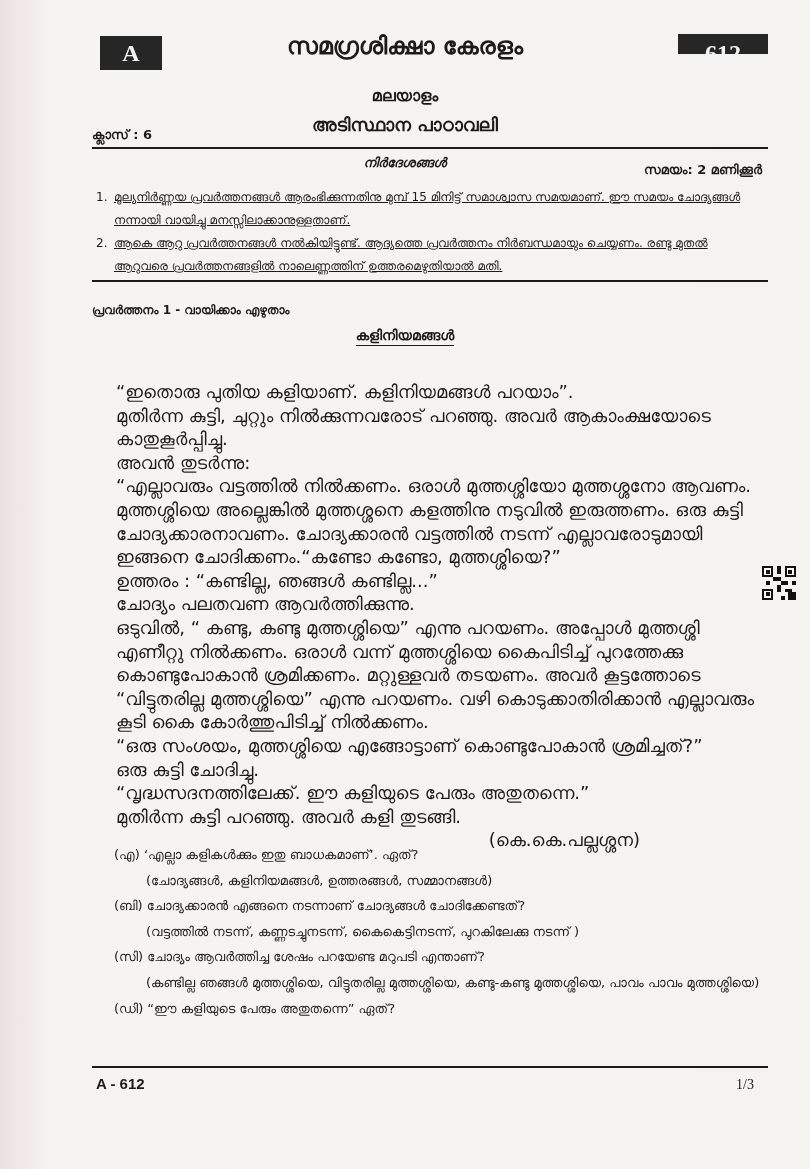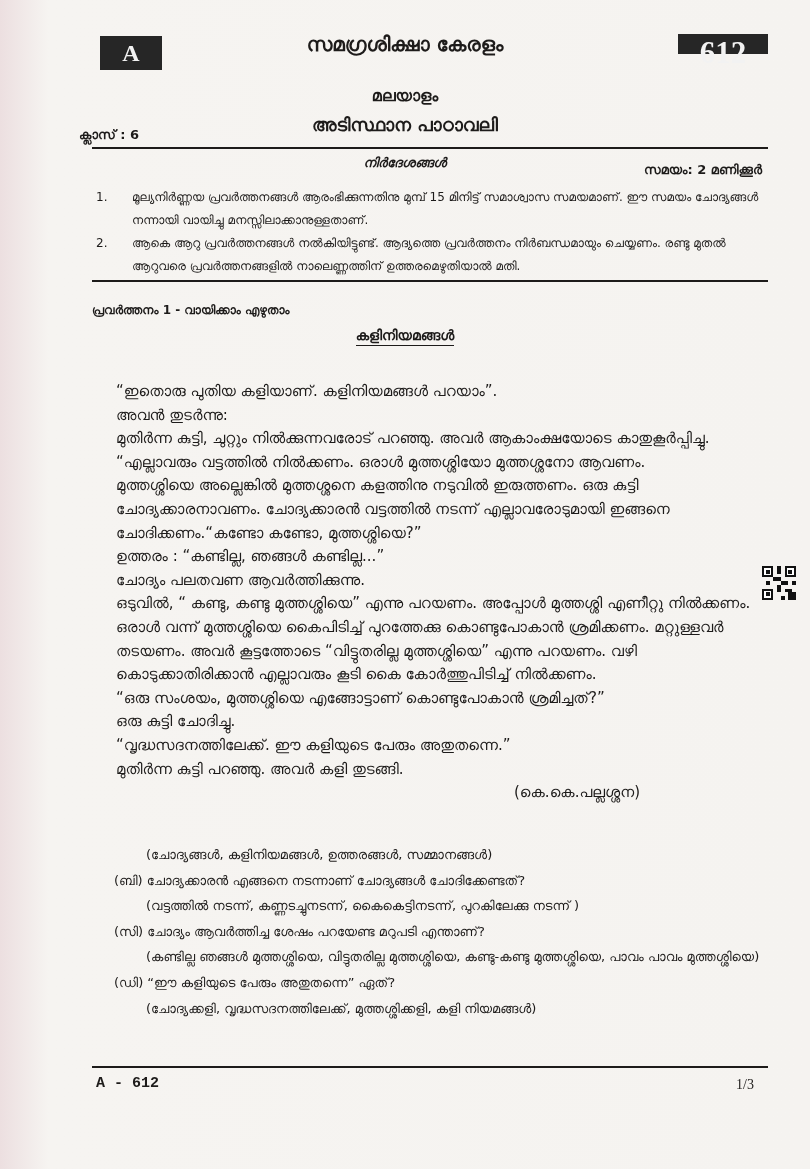--- a/index.html
+++ b/index.html
@@ -5,43 +5,43 @@
     html, body { margin: 0; padding: 0; }
     body {
       width: 810px; height: 1169px; overflow: hidden;
       background: #f3f1ee;
       font-family: "DejaVu Sans", "Liberation Sans", sans-serif;
       color: #1d1b1a; position: relative;
     }
     .page { position: absolute; inset: 0; background: linear-gradient(90deg,#ecdfe0 0%, #f6f4f1 6%, #f5f3f0 100%); }
     .box { position: absolute; background: #262626; color: #f2f2f2; font-family: "Liberation Serif", serif; font-weight: bold; text-align: center; }
     .box-a { left: 100px; top: 36px; width: 62px; height: 34px; font-size: 24px; line-height: 34px; }
-    .box-num { left: 678px; top: 34px; width: 90px; height: 20px; font-size: 31px; line-height: 38px; }
+    .box-num { left: 678px; top: 34px; width: 90px; height: 20px; font-size: 24px; line-height: 38px; }
     .center { position: absolute; left: 0; right: 0; text-align: center; font-weight: bold; }
-    .t1 { top: 32px; font-size: 20px; }
+    .t1 { top: 32px; font-size: 24px; }
     .t2 { top: 58px; font-size: 17px; }
     .t3 { top: 86px; font-size: 16px; }
     .t4 { top: 114px; font-size: 18px; }
-    .class-label { position: absolute; left: 79px; top: 127px; font-size: 13px; font-weight: bold; }
+    .class-label { position: absolute; left: 92px; top: 127px; font-size: 13px; font-weight: bold; }
     .time-label { position: absolute; right: 48px; top: 126px; font-size: 13px; font-weight: bold; margin-top: 36px; }
     .rule { position: absolute; left: 92px; right: 42px; height: 2px; background: #1d1b1a; }
     .instr-title { position: absolute; left: 0; right: 0; top: 155px; text-align: center; font-style: italic; font-weight: bold; font-size: 13px; }
     .instr { position: absolute; left: 96px; right: 46px; font-size: 12px; line-height: 23px; }
     .instr .num { position: absolute; left: 0; }
-    .instr .txt { display: block; margin-left: 36px; }
+    .instr .txt { display: block; margin-left: 18px; text-decoration: underline; }
     .activity { position: absolute; left: 92px; top: 303px; font-size: 12px; font-weight: bold; }
     .story-title { position: absolute; left: 0; right: 0; top: 327px; text-align: center; font-size: 14px; font-weight: bold; }
     .story-title span { border-bottom: 1.5px solid #1d1b1a; padding-bottom: 2px; }
-    .story { position: absolute; left: 116px; right: 40px; top: 380px; font-size: 15px; line-height: 23.6px; }
+    .story { position: absolute; left: 116px; right: 40px; top: 380px; font-size: 18px; line-height: 23.6px; }
     .story p { margin: 0; }
     .author { text-align: right; padding-right: 130px; }
     .qs { position: absolute; left: 114px; right: 40px; top: 842px; font-size: 13px; line-height: 25.6px; }
     .qs .opt { padding-left: 32px; }
     .qr { position: absolute; left: 762px; top: 565px; width: 34px; height: 36px; }
-    .footer-left { position: absolute; left: 96px; top: 1075px; font-weight: bold; font-size: 15px; font-family: Liberation Mono, monospace; }
+    .footer-left { position: absolute; left: 96px; top: 1075px; font-weight: bold; font-size: 15px; font-family: Liberation Sans, sans-serif; }
     .footer-right { position: absolute; right: 56px; top: 1077px; font-size: 14px; font-family: "Liberation Serif", serif; }
   </style>
 </head>
 <body>
 
 <div class="page">
   <div class="box box-a">A</div>
   <div class="box box-num">612</div>
 
   <div class="center t1">സമഗ്രശിക്ഷാ കേരളം</div>
@@ -60,42 +60,42 @@
     <span class="num">2.</span>
     <span class="txt">ആകെ ആറു പ്രവർത്തനങ്ങൾ നൽകിയിട്ടുണ്ട്. ആദ്യത്തെ പ്രവർത്തനം നിർബന്ധമായും ചെയ്യണം. രണ്ടു മുതൽ ആറുവരെ പ്രവർത്തനങ്ങളിൽ നാലെണ്ണത്തിന് ഉത്തരമെഴുതിയാൽ മതി.</span>
   </div>
   <div class="rule" style="top:280px"></div>
 
   <div class="activity">പ്രവർത്തനം 1 - വായിക്കാം എഴുതാം</div>
   <div class="story-title"><span>കളിനിയമങ്ങൾ</span></div>
 
   <div class="story">
     <p>“ഇതൊരു പുതിയ കളിയാണ്. കളിനിയമങ്ങൾ പറയാം”.</p>
+    <p>മുതിർന്ന കുട്ടി, ചുറ്റും നിൽക്കുന്നവരോട് പറഞ്ഞു. അവർ ആകാംക്ഷയോടെ കാതുകൂർപ്പിച്ചു.</p>
     <p>അവൻ തുടർന്നു:</p>
-    <p>മുതിർന്ന കുട്ടി, ചുറ്റും നിൽക്കുന്നവരോട് പറഞ്ഞു. അവർ ആകാംക്ഷയോടെ കാതുകൂർപ്പിച്ചു.</p>
     <p>“എല്ലാവരും വട്ടത്തിൽ നിൽക്കണം. ഒരാൾ മുത്തശ്ശിയോ മുത്തശ്ശനോ ആവണം.</p>
     <p>മുത്തശ്ശിയെ അല്ലെങ്കിൽ മുത്തശ്ശനെ കളത്തിനു നടുവിൽ ഇരുത്തണം. ഒരു കുട്ടി ചോദ്യക്കാരനാവണം. ചോദ്യക്കാരൻ വട്ടത്തിൽ നടന്ന് എല്ലാവരോടുമായി ഇങ്ങനെ ചോദിക്കണം.“കണ്ടോ കണ്ടോ, മുത്തശ്ശിയെ?”</p>
     <p>ഉത്തരം : “കണ്ടില്ല, ഞങ്ങൾ കണ്ടില്ല...”</p>
     <p>ചോദ്യം പലതവണ ആവർത്തിക്കുന്നു.</p>
     <p>ഒടുവിൽ, “ കണ്ടു, കണ്ടു മുത്തശ്ശിയെ” എന്നു പറയണം. അപ്പോൾ മുത്തശ്ശി എണീറ്റു നിൽക്കണം. ഒരാൾ വന്ന് മുത്തശ്ശിയെ കൈപിടിച്ച് പുറത്തേക്കു കൊണ്ടുപോകാൻ ശ്രമിക്കണം. മറ്റുള്ളവർ തടയണം. അവർ കൂട്ടത്തോടെ “വിട്ടുതരില്ല മുത്തശ്ശിയെ” എന്നു പറയണം. വഴി കൊടുക്കാതിരിക്കാൻ എല്ലാവരും കൂടി കൈ കോർത്തുപിടിച്ച് നിൽക്കണം.</p>
     <p>“ഒരു സംശയം, മുത്തശ്ശിയെ എങ്ങോട്ടാണ് കൊണ്ടുപോകാൻ ശ്രമിച്ചത്?”</p>
     <p>ഒരു കുട്ടി ചോദിച്ചു.</p>
     <p>“വൃദ്ധസദനത്തിലേക്ക്. ഈ കളിയുടെ പേരും അതുതന്നെ.”</p>
     <p>മുതിർന്ന കുട്ടി പറഞ്ഞു. അവർ കളി തുടങ്ങി.</p>
     <p class="author">(കെ.കെ.പല്ലശ്ശന)</p>
   </div>
 
   <div class="qs">
+    <div>(എ) ‘എല്ലാ കളികൾക്കും ഇതു ബാധകമാണ്’. ഏത്?</div>
     <div class="opt">(ചോദ്യങ്ങൾ, കളിനിയമങ്ങൾ, ഉത്തരങ്ങൾ, സമ്മാനങ്ങൾ)</div>
     <div>(ബി) ചോദ്യക്കാരൻ എങ്ങനെ നടന്നാണ് ചോദ്യങ്ങൾ ചോദിക്കേണ്ടത്?</div>
     <div class="opt">(വട്ടത്തിൽ നടന്ന്, കണ്ണടച്ചുനടന്ന്, കൈകെട്ടിനടന്ന്, പുറകിലേക്കു നടന്ന് )</div>
     <div>(സി) ചോദ്യം ആവർത്തിച്ച ശേഷം പറയേണ്ട മറുപടി എന്താണ്?</div>
     <div class="opt">(കണ്ടില്ല ഞങ്ങൾ മുത്തശ്ശിയെ, വിട്ടുതരില്ല മുത്തശ്ശിയെ, കണ്ടു-കണ്ടു മുത്തശ്ശിയെ, പാവം പാവം മുത്തശ്ശിയെ)</div>
     <div>(ഡി) “ഈ കളിയുടെ പേരും അതുതന്നെ” ഏത്?</div>
-    <div class="opt">(ചോദ്യക്കളി, വൃദ്ധസദനത്തിലേക്ക്, മുത്തശ്ശിക്കളി, കളി നിയമങ്ങൾ)</div>
   </div>
 
   <svg class="qr" viewBox="0 0 9 9" shape-rendering="crispEdges">
     <rect x="0" y="0" width="3" height="3" fill="#111"></rect>
       <rect x="0.6" y="0.6" width="1.8" height="1.8" fill="#fff"></rect>
       <rect x="1" y="1" width="1" height="1" fill="#111"></rect>
     <rect x="6" y="0" width="3" height="3" fill="#111"></rect>
       <rect x="6.6" y="0.6" width="1.8" height="1.8" fill="#fff"></rect>
       <rect x="7" y="1" width="1" height="1" fill="#111"></rect>
     <rect x="0" y="6" width="3" height="3" fill="#111"></rect>

